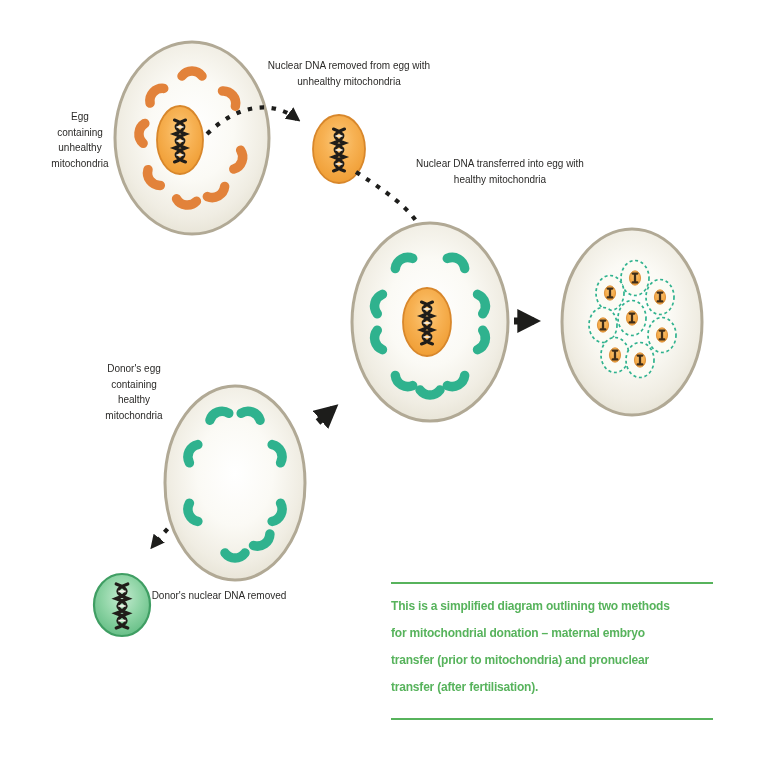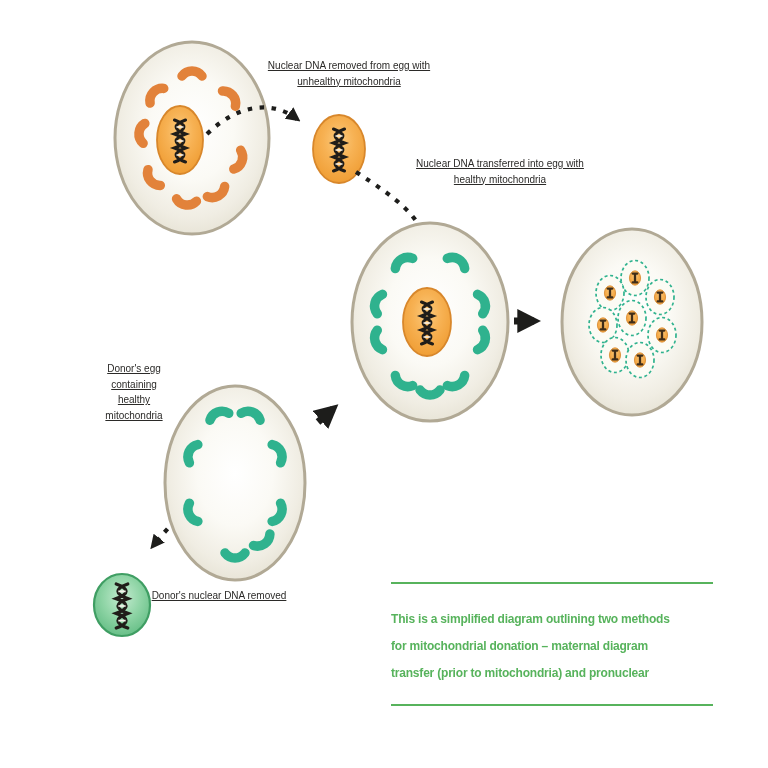--- a/index.html
+++ b/index.html
@@ -18,25 +18,25 @@
   .solid{fill:none;stroke:var(--arrow-black);stroke-width:7;}
   #ah path{fill:var(--arrow-black);}
   .strand{fill:none;stroke:#201d19;stroke-width:3.1;stroke-linecap:round;}
   .rung{stroke:#f7f3ec;stroke-width:1.6;}
   .cell-body{fill:#fcfbf4;stroke:var(--teal-mitochondria);stroke-width:1.7;stroke-dasharray:3 2.7;}
   .cell-nuc{fill:url(#nucGrad);stroke:#d8872b;stroke-width:.8;}
   .ibar{stroke:#3f2d18;stroke-width:2.3;stroke-linecap:round;fill:none;}
 
   
   .lbl{position:absolute;color:var(--label-text);font-size:10px;line-height:15.5px;
-       text-align:center;text-decoration:underline;}
+       text-align:center;}
   .caption{position:absolute;left:391px;top:582px;width:322px;
            border-top:2px solid var(--caption-green);
            border-bottom:2px solid var(--caption-green);
-           padding:22px 0 17px 0;box-sizing:border-box;}
+           padding:9px 0 17px 0;box-sizing:border-box;}
   .caption .cap-line{color:var(--caption-green);font-weight:bold;font-size:12px;
                      line-height:27px;letter-spacing:-0.2px;}
 </style>
 </head>
 <body>
 
 <div class="stage">
 
   <svg class="diagram" width="768" height="768" viewBox="0 0 768 768">
     <defs>
@@ -149,29 +149,31 @@
         <use href="#mitoC" xlink:href="#mitoC" class="mito mt" transform="translate(235,557) rotate(180)"></use>
       </g>
     </g>
 
     <g>
       <ellipse class="gnuc" cx="122" cy="605" rx="28" ry="31"></ellipse>
       <use href="#dna" xlink:href="#dna" transform="translate(122,606) scale(1.05)"></use>
     </g>
   </svg>
 
+  <div class="lbl" style="left:48px;top:109px;width:64px;">Egg containing unhealthy mitochondria</div>
 
   <div class="lbl" style="left:259px;top:58px;width:180px;">Nuclear DNA removed from egg with unhealthy mitochondria</div>
 
   <div class="lbl" style="left:94px;top:361px;width:80px;">Donor's egg containing healthy mitochondria</div>
 
   <div class="lbl" style="left:405px;top:156px;width:190px;">Nuclear DNA transferred into egg with healthy mitochondria</div>
 
   <div class="lbl" style="left:139px;top:588px;width:160px;">Donor's nuclear DNA removed</div>
 
 
   <div class="caption">
     <div class="cap-line">This is a simplified diagram outlining two methods</div>
-    <div class="cap-line">for mitochondrial donation – maternal diagram</div>
+    <div class="cap-line">for mitochondrial donation – maternal embryo</div>
     <div class="cap-line">transfer (prior to mitochondria) and pronuclear</div>
+    <div class="cap-line">transfer (after fertilisation).</div>
   </div>
 
 </div>
 
 </body></html>

